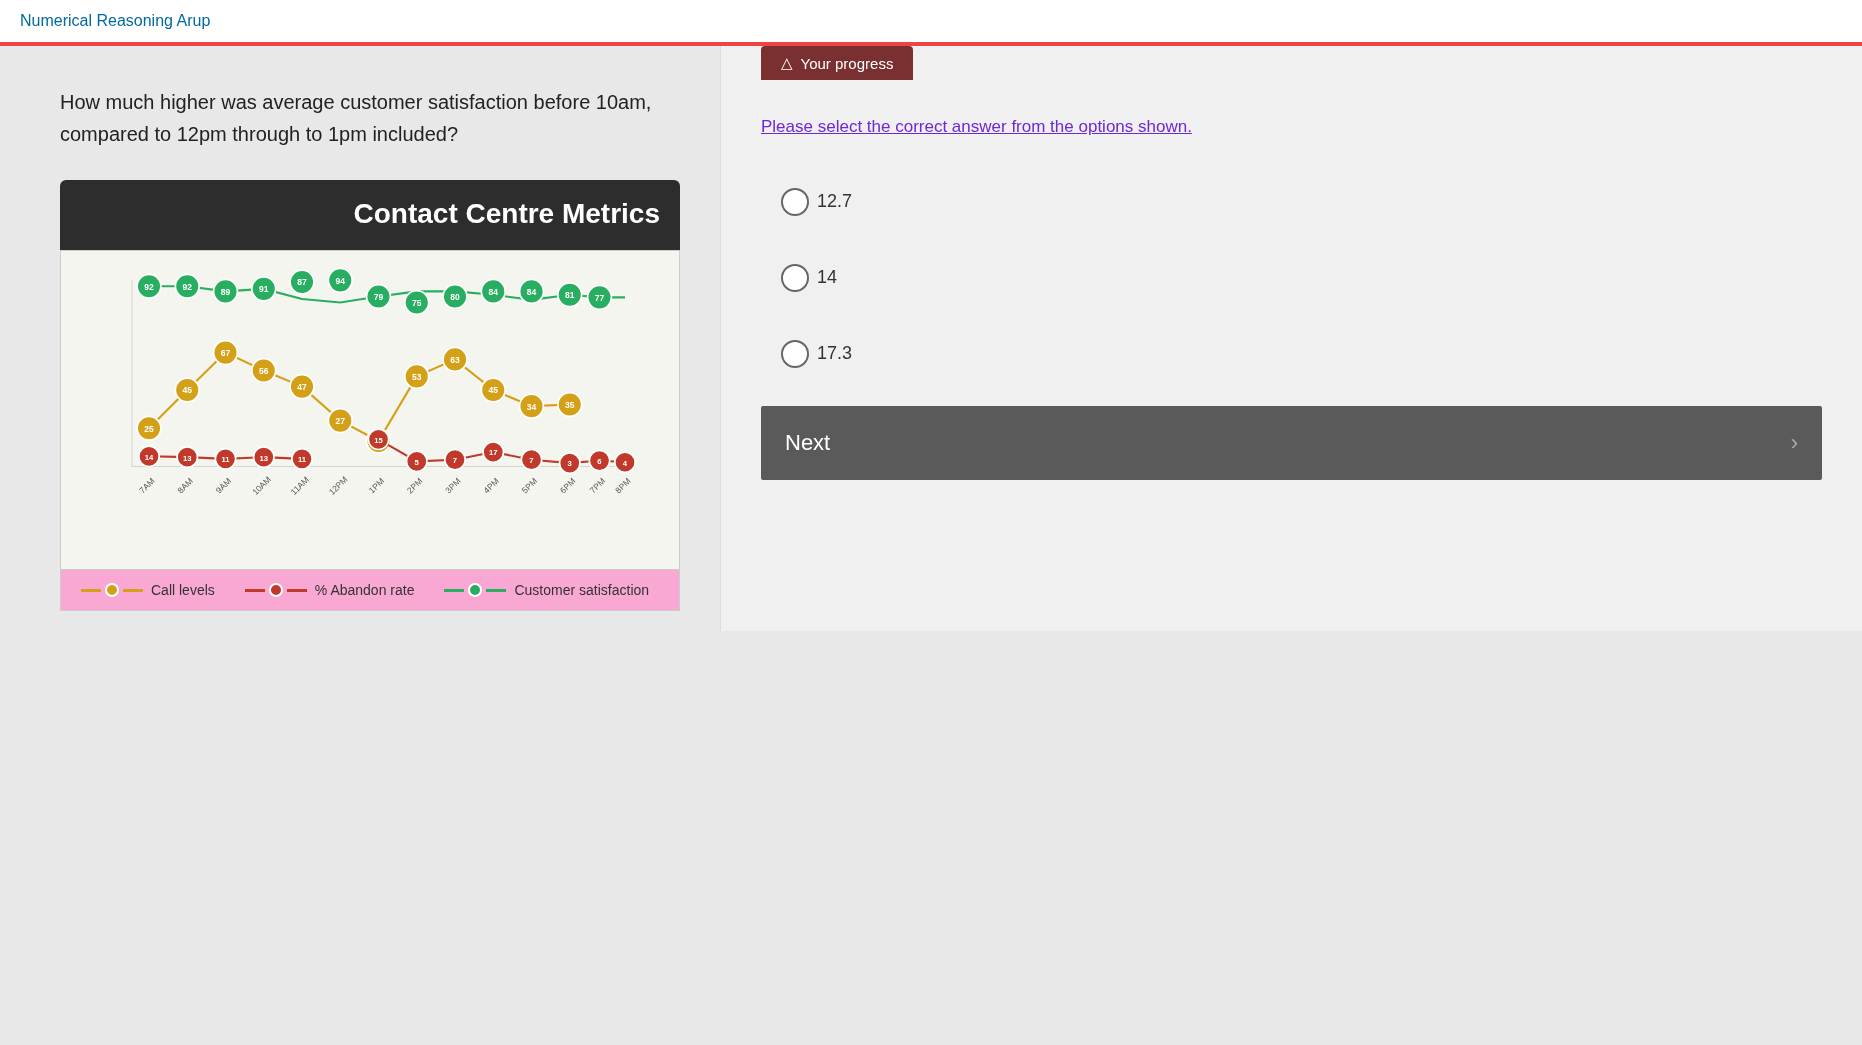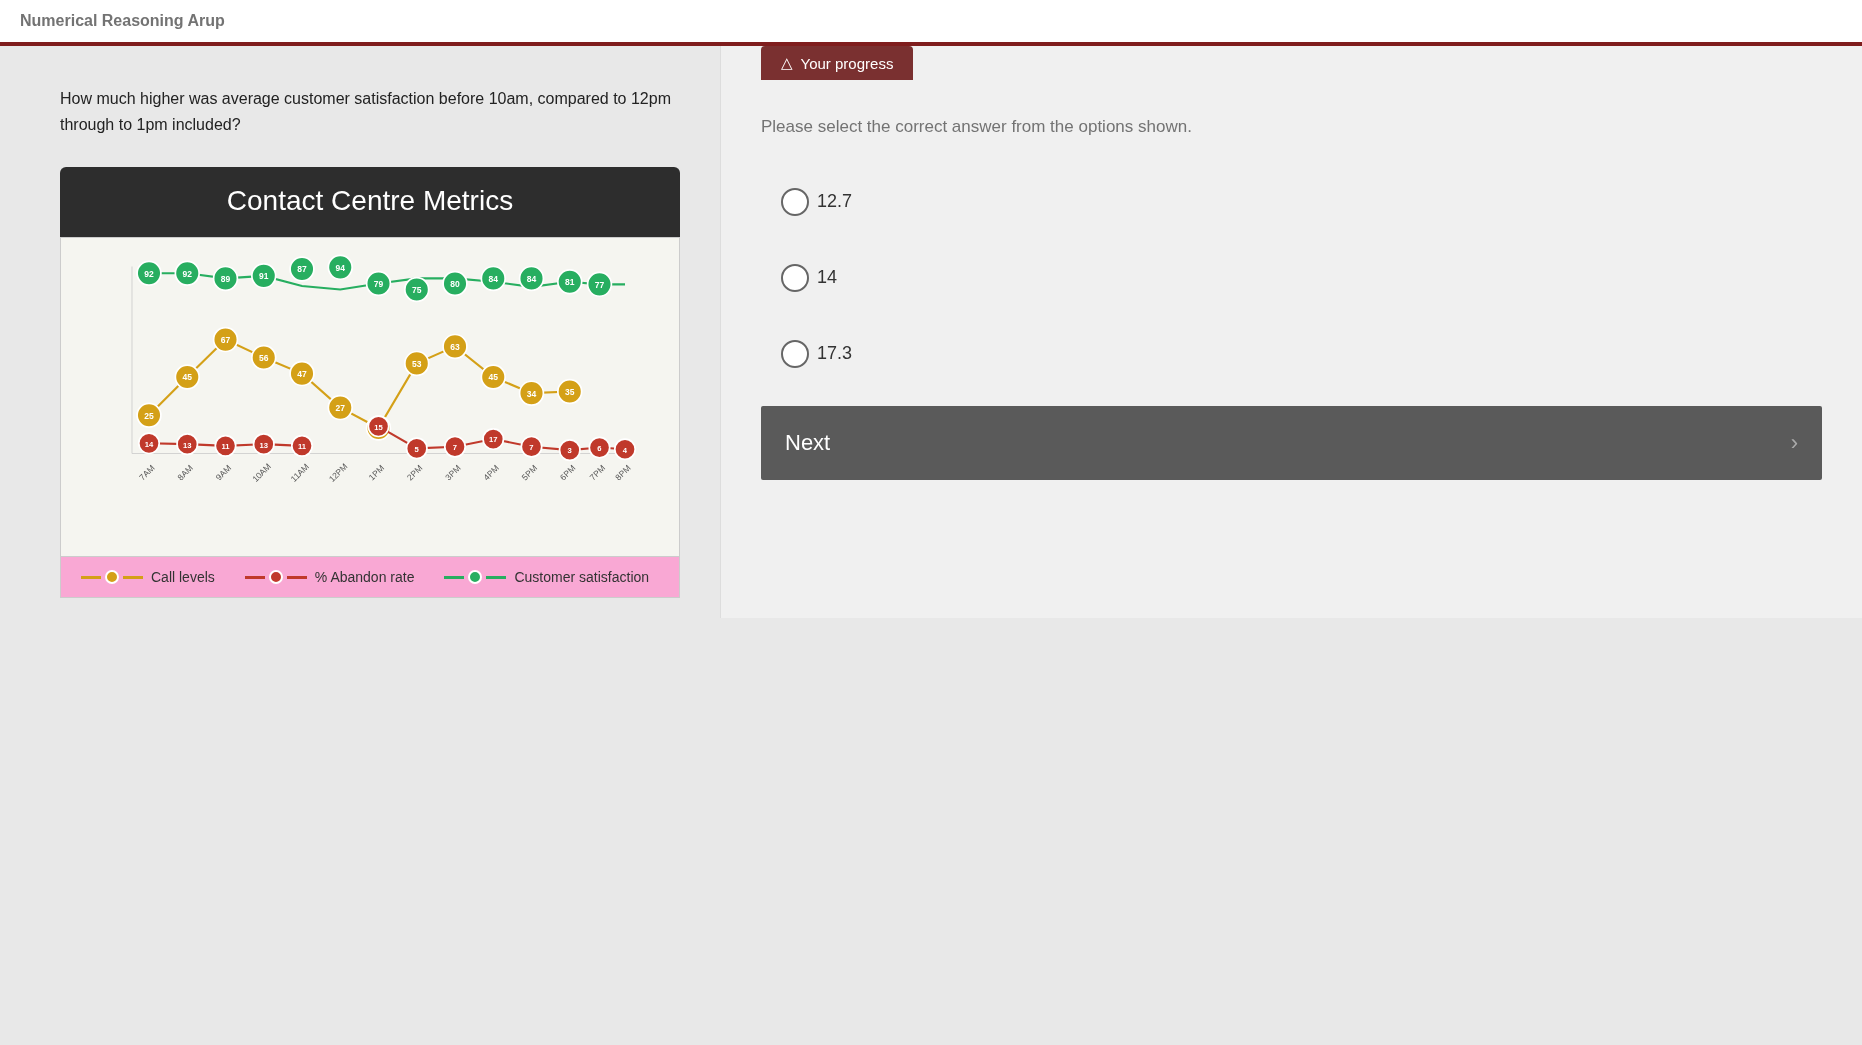--- a/index.html
+++ b/index.html
@@ -4,25 +4,25 @@
   <style>
     * { box-sizing: border-box; margin: 0; padding: 0; }
     body {
       font-family: Arial, sans-serif;
       background: #e8e8e8;
       width: 1862px;
       min-height: 1045px;
     }
     .top-bar {
       background: #fff;
-      border-bottom: 4px solid #7f1d1d;
+      border-bottom: 4px solid #ef4444;
       padding: 12px 20px;
       font-size: 16px;
-      font-weight: 700;
-      color: #737373;
+      font-weight: 400;
+      color: #0369a1;
     }
     .main-content {
       display: flex;
       flex-direction: row;
       padding: 0;
     }
     .left-panel {
       flex: 0 0 720px;
       padding: 40px 40px 20px 60px;
       background: #e8e8e8;
@@ -48,41 +48,42 @@
     }
     .progress-tab-wrapper {
       margin-top: 0;
       padding-top: 0;
     }
     .right-panel-inner {
       padding-top: 10px;
     }
     .instruction {
       font-size: 17px;
-      color: #737373;
+      color: #6d28d9;
       margin: 24px 0 30px 0;
       line-height: 1.5;
+      text-decoration: underline;
     }
     .question-text {
-      font-size: 16px;
+      font-size: 20px;
       color: #222;
       margin-bottom: 30px;
       line-height: 1.6;
     }
     .chart-container {
       background: #2d2d2d;
       border-radius: 6px 6px 0 0;
       padding: 18px 20px 10px 20px;
       margin-bottom: 0;
     }
     .chart-title {
       color: #fff;
       font-size: 28px;
-      font-weight: normal;
-      text-align: center;
+      font-weight: bold;
+      text-align: right;
       margin-bottom: 0;
       padding-bottom: 10px;
     }
     .chart-wrapper {
       background: #f5f5f0;
       border: 1px solid #ccc;
       padding: 20px 10px 60px 10px;
       position: relative;
       height: 320px;
       overflow: visible;

